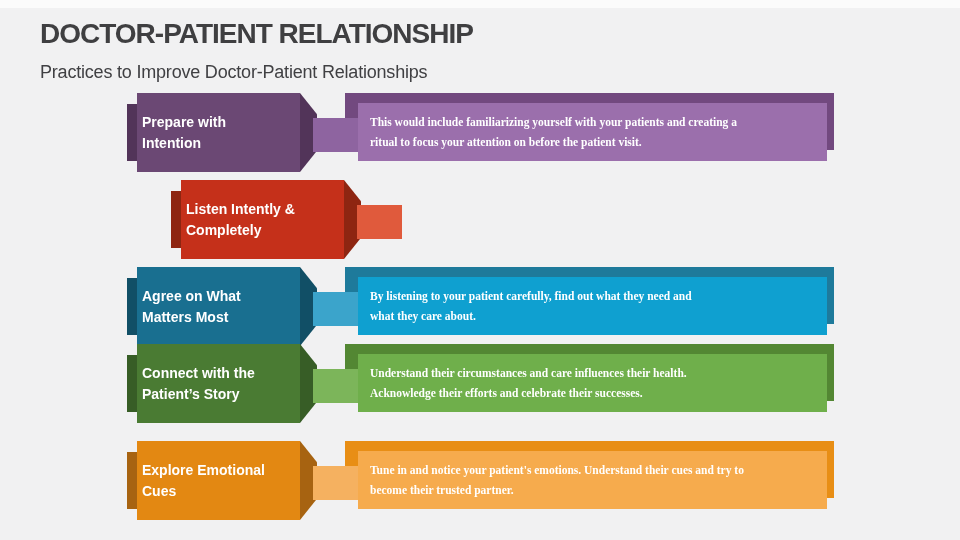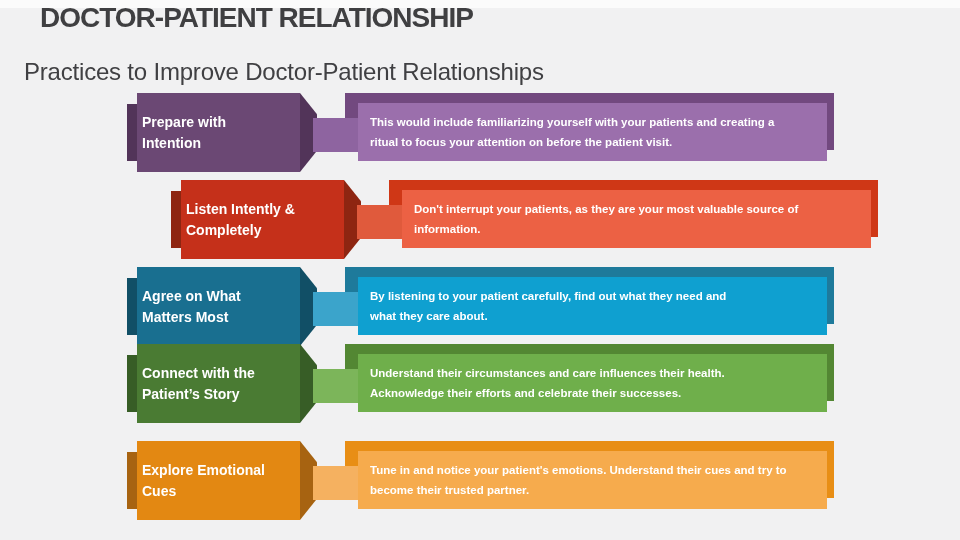--- a/index.html
+++ b/index.html
@@ -15,32 +15,32 @@
     overflow: hidden;
   }
   .top-strip {
     position: absolute;
     left: 0; top: 0;
     width: 100%; height: 8px;
     background: #fbfbfb;
   }
   .slide-title {
     position: absolute;
-    left: 40px; top: 2px;
+    left: 40px; top: 18px;
     font-size: 28px;
     font-weight: bold;
     letter-spacing: -1px;
     color: #3f3f41;
     line-height: 32px;
     white-space: nowrap;
   }
   .slide-subtitle {
     position: absolute;
-    left: 24px; top: 59px;
-    font-size: 24px;
+    left: 40px; top: 59px;
+    font-size: 18px;
     letter-spacing: -0.2px;
     color: #404043;
     line-height: 26px;
     white-space: nowrap;
   }
   .row {
     position: absolute;
     left: 0;
     width: 100%;
     height: 79px;
@@ -83,20 +83,21 @@
     width: 45px; height: 34px;
     background: var(--mid);
     z-index: 4;
   }
   .desc-box {
     position: absolute;
     left: 345px; top: 0;
     width: 489px; height: 57px;
     background: var(--outer);
     z-index: 3;
+    font-family: Liberation Serif, serif;
   }
   .desc-inner {
     position: absolute;
     left: 13px; top: 10px;
     width: 469px; height: 58px;
     background: var(--light);
     display: flex;
     align-items: center;
     overflow: hidden;
   }
@@ -135,26 +136,20 @@
     <div class="connector"></div>
   </div>
 
   <div class="row" style="top: 180px; margin-left: 44px; --darkest: #8E2511; --dark: #C5301A; --outer: #CF3716; --mid: #E05A3C; --light: #EC6144;">
     <div class="back-bar"></div>
     <div class="label-box">
       <span class="label-text">Listen Intently &amp;
 Completely</span>
     </div>
     <div class="bevel"></div>
-    <div class="desc-box">
-      <div class="desc-inner">
-        <span class="desc-text">Don't interrupt your patients, as they are your most valuable source of
-information.</span>
-      </div>
-    </div>
     <div class="connector"></div>
   </div>
 
   <div class="row" style="top: 267px; --darkest: #114F66; --dark: #196F90; --outer: #1E7A9B; --mid: #3BA4CB; --light: #0FA0D0;">
     <div class="back-bar"></div>
     <div class="label-box">
       <span class="label-text">Agree on What
 Matters Most</span>
     </div>
     <div class="bevel"></div>

